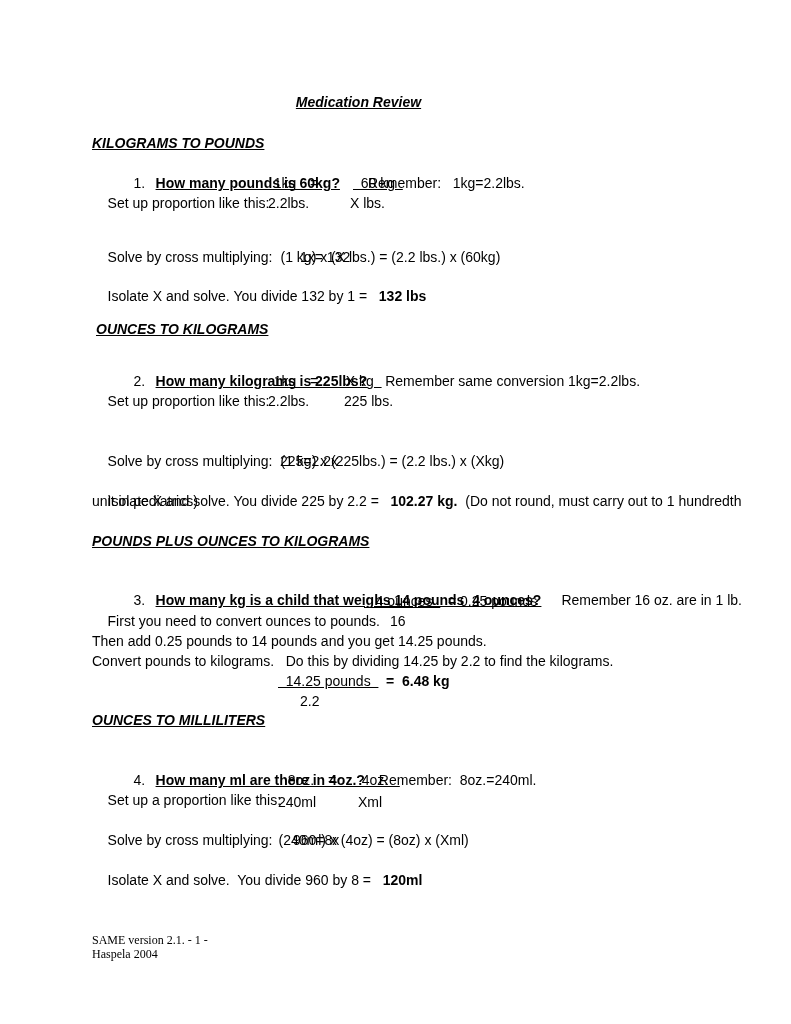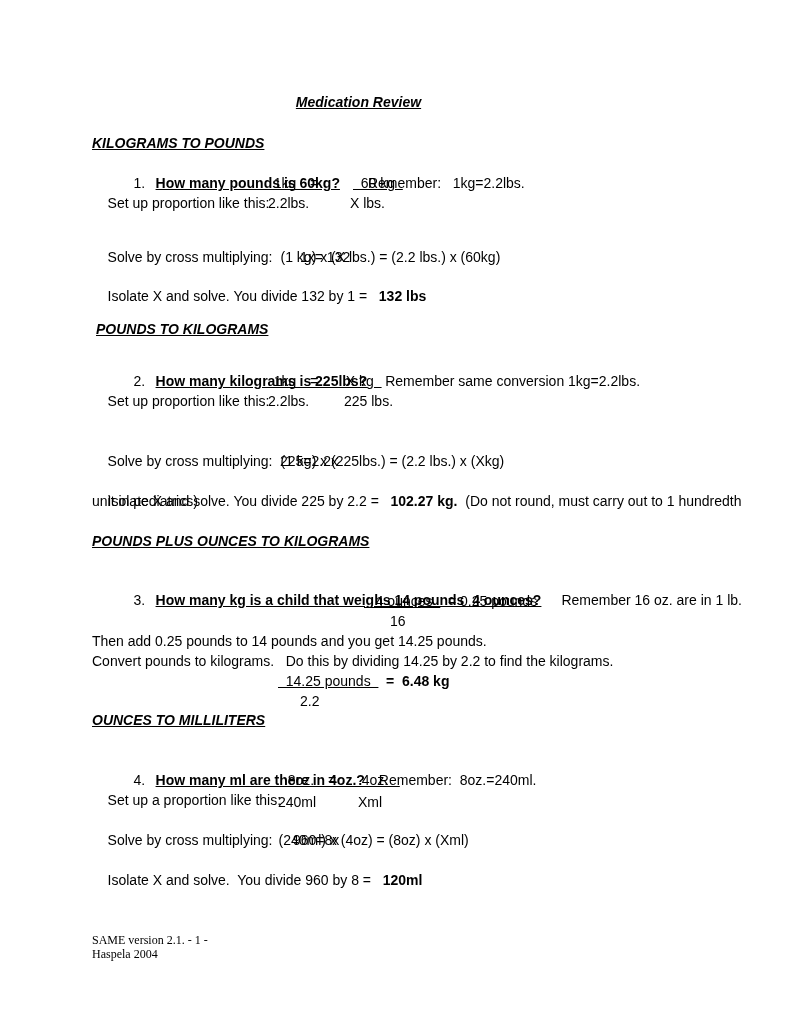--- a/index.html
+++ b/index.html
@@ -48,21 +48,21 @@
   <div class="ln" style="top:227px;left:92px;">
     <span>Solve by cross multiplying:</span><span style="margin-left:8px;">(1 kg) x (X lbs.) = (2.2 lbs.) x (60kg)</span>
   </div>
 
   <div class="ln" style="top:247px;left:300px;">1x= 132</div>
 
   <div class="ln" style="top:266px;left:92px;">
     <span>Isolate X and solve. You divide 132 by 1 =   </span><span class="b">132 lbs</span>
   </div>
 
-  <div class="ln h" style="top:319px;left:96px;">POUNDS TO KILOGRAMS</div>
+  <div class="ln h" style="top:319px;left:96px;">OUNCES TO KILOGRAMS</div>
 
   <div class="ln" style="top:351px;left:118px;">
     <span class="qnum">2.</span><span class="b u">How many kilograms is 225lbs?</span><span style="margin-left:18px;">Remember same conversion 1kg=2.2lbs.</span>
   </div>
 
   <div class="ln" style="top:371px;left:92px;">
     <span>Set up proportion like this:</span>
     <span class="abs u" style="left:174px;">  1kg  </span>
     <span class="abs" style="left:218px;">=</span>
     <span class="abs u" style="left:246px;">  X kg  </span>
@@ -85,20 +85,21 @@
 
   <div class="ln" style="top:491px;left:92px;">unit in pediatrics)</div>
 
   <div class="ln h" style="top:531px;left:92px;">POUNDS PLUS OUNCES TO KILOGRAMS</div>
 
   <div class="ln" style="top:570px;left:118px;">
     <span class="qnum">3.</span><span class="b u">How many kg is a child that weighs 14 pounds  4 ounces?</span><span style="margin-left:20px;">Remember 16 oz. are in 1 lb.</span>
   </div>
 
   <div class="ln" style="top:591px;left:92px;">
+    <span>First you need to convert ounces to pounds.</span>
     <span class="abs u" style="left:272px;">   4 ounces  </span>
     <span class="abs" style="left:356px;">= 0.25 pounds</span>
   </div>
 
   <div class="ln" style="top:611px;left:390px;">16</div>
 
   <div class="ln" style="top:631px;left:92px;">Then add 0.25 pounds to 14 pounds and you get 14.25 pounds.</div>
 
   <div class="ln" style="top:651px;left:92px;">Convert pounds to kilograms.   Do this by dividing 14.25 by 2.2 to find the kilograms.</div>
 

